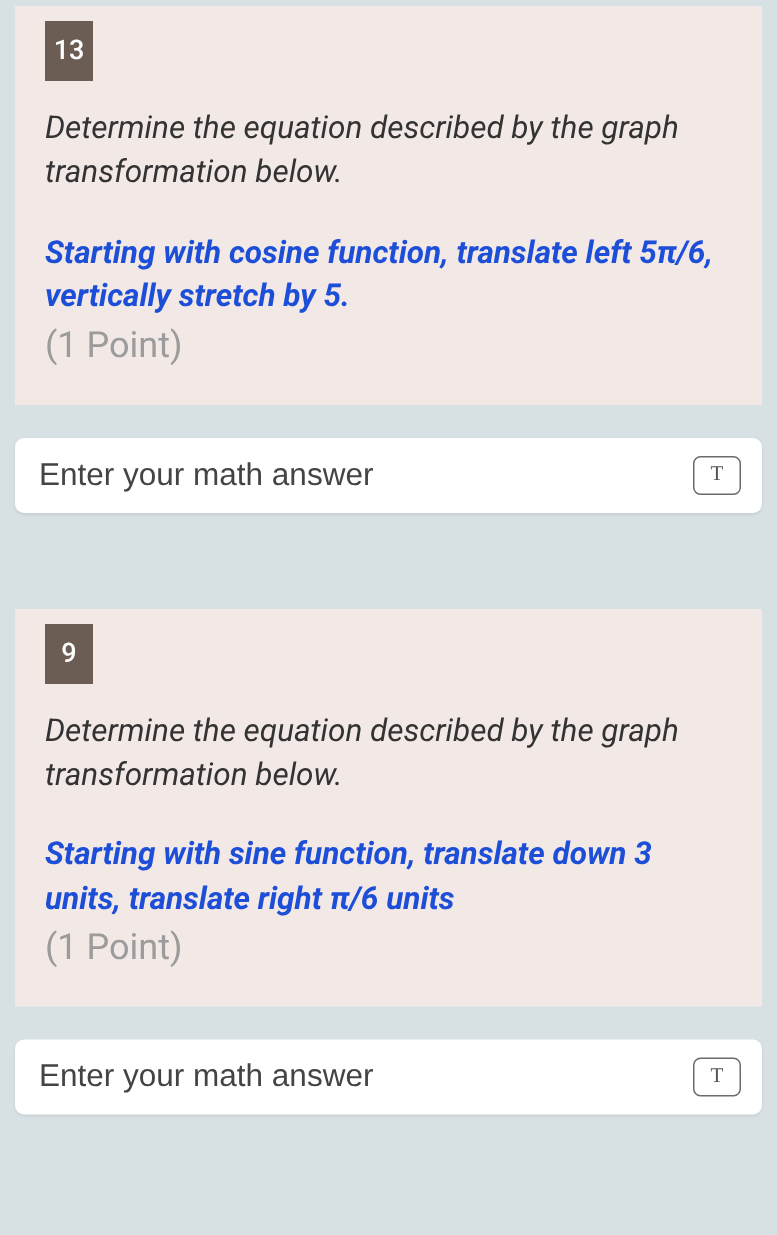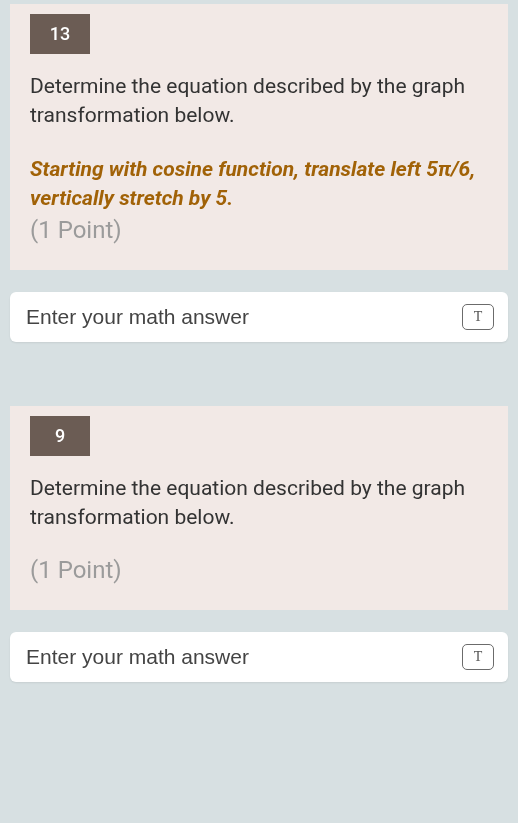--- a/index.html
+++ b/index.html
@@ -16,38 +16,39 @@
     margin: 4px 10px 0 10px;
     padding: 10px 20px 26px 20px;
     position: relative;
   }
   .q-number {
     display: inline-block;
     background: #6b5c54;
     color: #fff;
     font-size: 18px;
     font-weight: 500;
-    width: 60px;
+    width: 32px;
     height: 40px;
     line-height: 40px;
     text-align: center;
     margin-bottom: 18px;
   }
   .q-prompt {
     font-size: 21px;
     line-height: 1.4;
     color: #333;
     margin-bottom: 24px;
+    font-style: italic;
   }
   .q-transform {
     font-size: 21px;
     line-height: 1.4;
     font-weight: 700;
     font-style: italic;
-    color: #a16207;
+    color: #1d4ed8;
   }
   .q-points {
     font-size: 24px;
     color: #9b9b9b;
     margin-top: 2px;
   }
   .answer-row {
     margin: 22px 10px 0 10px;
     background: #ffffff;
     border-radius: 6px;
@@ -96,18 +97,19 @@
 <div class="answer-row">
   <input class="answer-input" type="text" placeholder="Enter your math answer" style="">
   <button class="text-mode-btn">T</button>
 </div>
 
 <div class="spacer"></div>
 
 <div class="question-card">
   <div class="q-number">9</div>
   <div class="q-prompt">Determine the equation described by the graph transformation below.</div>
+  <div class="q-transform">Starting with sine function, translate down 3 units, translate right π/6 units</div>
   <div class="q-points">(1 Point)</div>
 </div>
 <div class="answer-row">
   <input class="answer-input" type="text" placeholder="Enter your math answer" style="">
   <button class="text-mode-btn">T</button>
 </div>
 
 </body></html>

